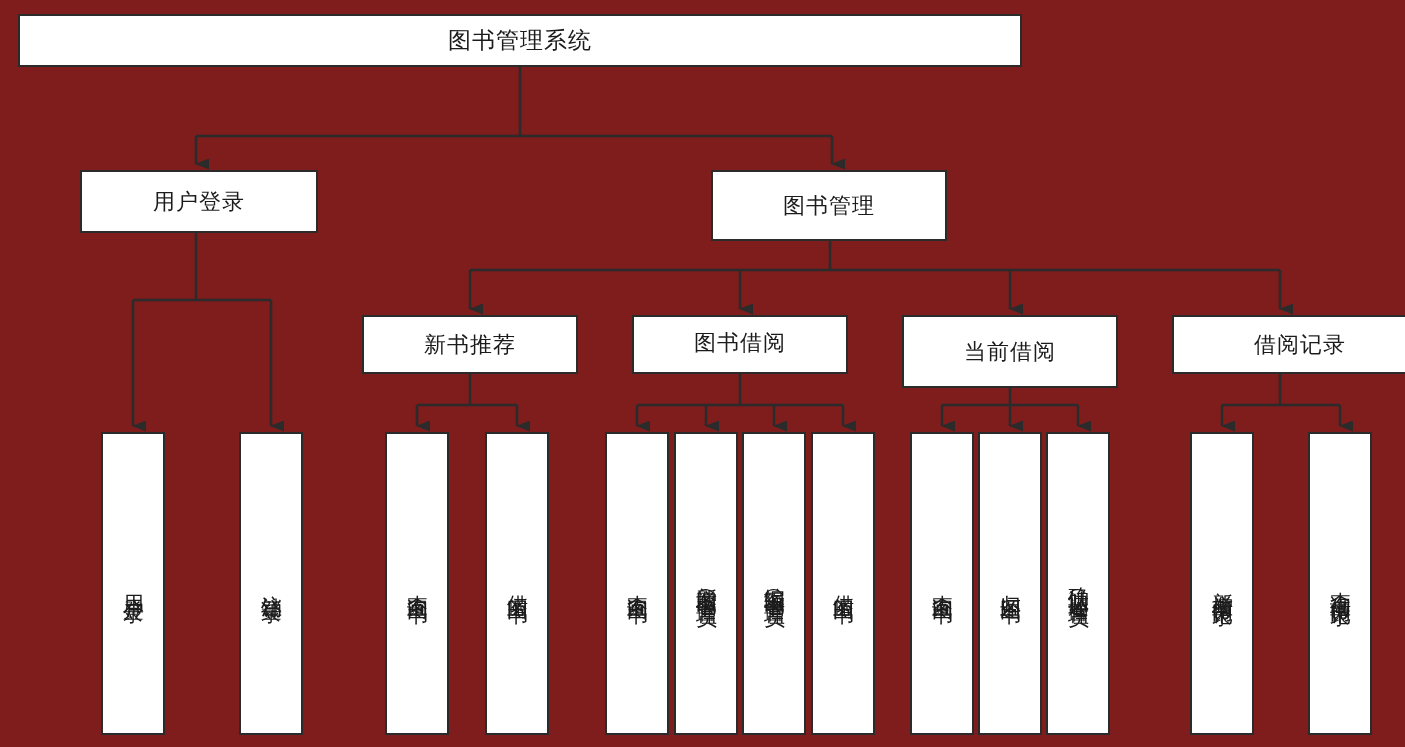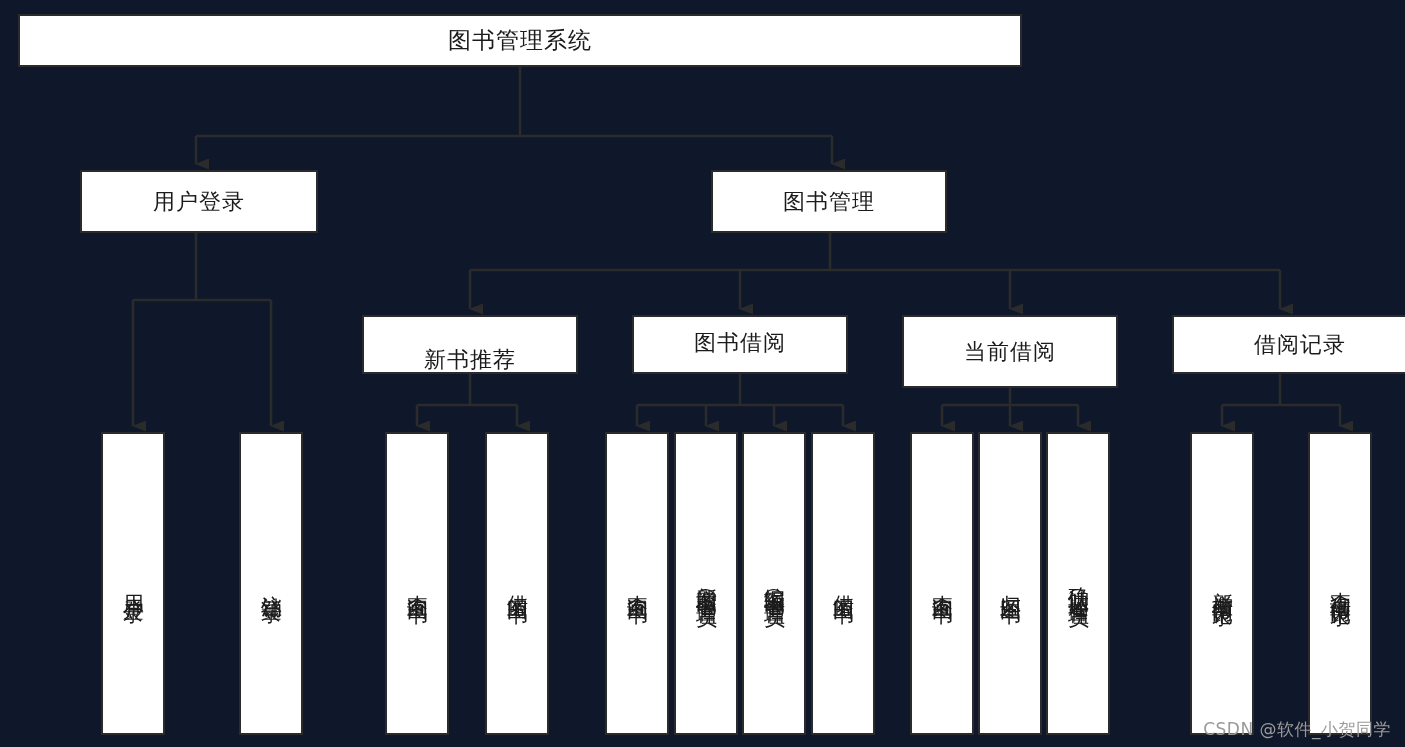--- a/index.html
+++ b/index.html
@@ -4,21 +4,21 @@
 <style>
   html,body{margin:0;padding:0;background:#ffffff;}
   body{
     font-family:"DejaVu Sans","Liberation Sans",sans-serif;
     color:#1a1a1a;
   }
   #canvas{
     position:relative;
     width:1405px;
     height:747px;
-    background:#0f172a;
+    background:#7f1d1d;
     overflow:hidden;
   }
   svg#wires{
     position:absolute;
     left:0; top:0;
     width:1405px; height:747px;
     pointer-events:none;
   }
   .node{
     position:absolute;
@@ -121,25 +121,25 @@
     </g>
   </svg>
 
   <div class="node h root" style="left:18px; top:14px; width:1004px; height:53px;">
     <span>图书管理系统</span>
   </div>
 
   <div class="node h" style="left:80px; top:170px; width:238px; height:63px;">
     <span>用户登录</span>
   </div>
-  <div class="node h" style="left:711px; top:170px; width:236px; height:63px;">
+  <div class="node h" style="left:711px; top:170px; width:236px; height:71px;">
     <span>图书管理</span>
   </div>
 
-  <div class="node h" style="left:362px; top:315px; width:216px; height:59px;align-items:flex-end;">
+  <div class="node h" style="left:362px; top:315px; width:216px; height:59px;">
     <span>新书推荐</span>
   </div>
   <div class="node h" style="left:632px; top:315px; width:216px; height:59px;font-family:Liberation Mono, monospace;">
     <span>图书借阅</span>
   </div>
   <div class="node h" style="left:902px; top:315px; width:216px; height:73px;">
     <span>当前借阅</span>
   </div>
   <div class="node h" style="left:1172px; top:315px; width:256px; height:59px;">
     <span>借阅记录</span>
@@ -182,15 +182,14 @@
     <span class="vtext">确认归还（管理员）</span>
   </div>
 
   <div class="node v" style="left:1190px; top:432px; width:64px; height:303px;">
     <span class="vtext">新增借阅记录</span>
   </div>
   <div class="node v" style="left:1308px; top:432px; width:64px; height:303px;">
     <span class="vtext">查询借阅记录</span>
   </div>
 
-  <div class="watermark">CSDN @软件_小贺同学</div>
 
 </div>
 
 </body></html>

